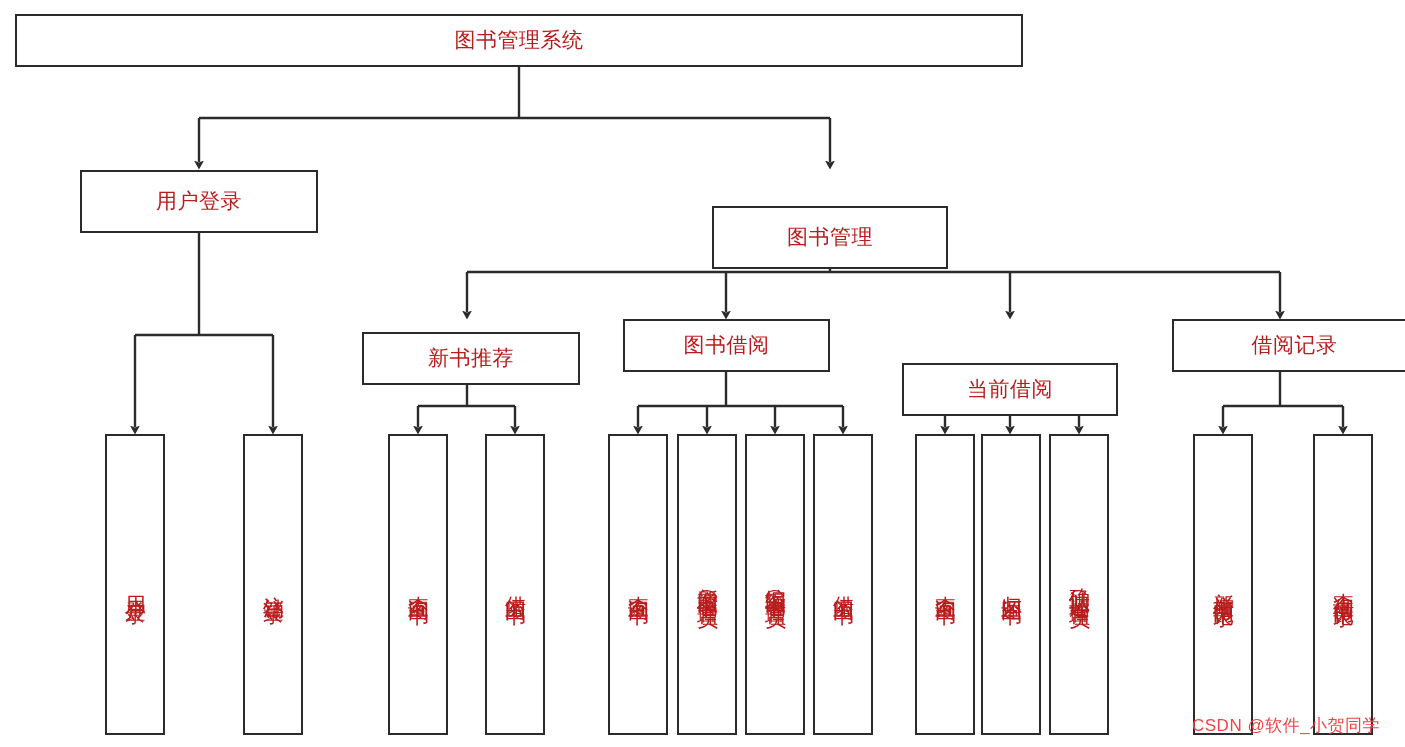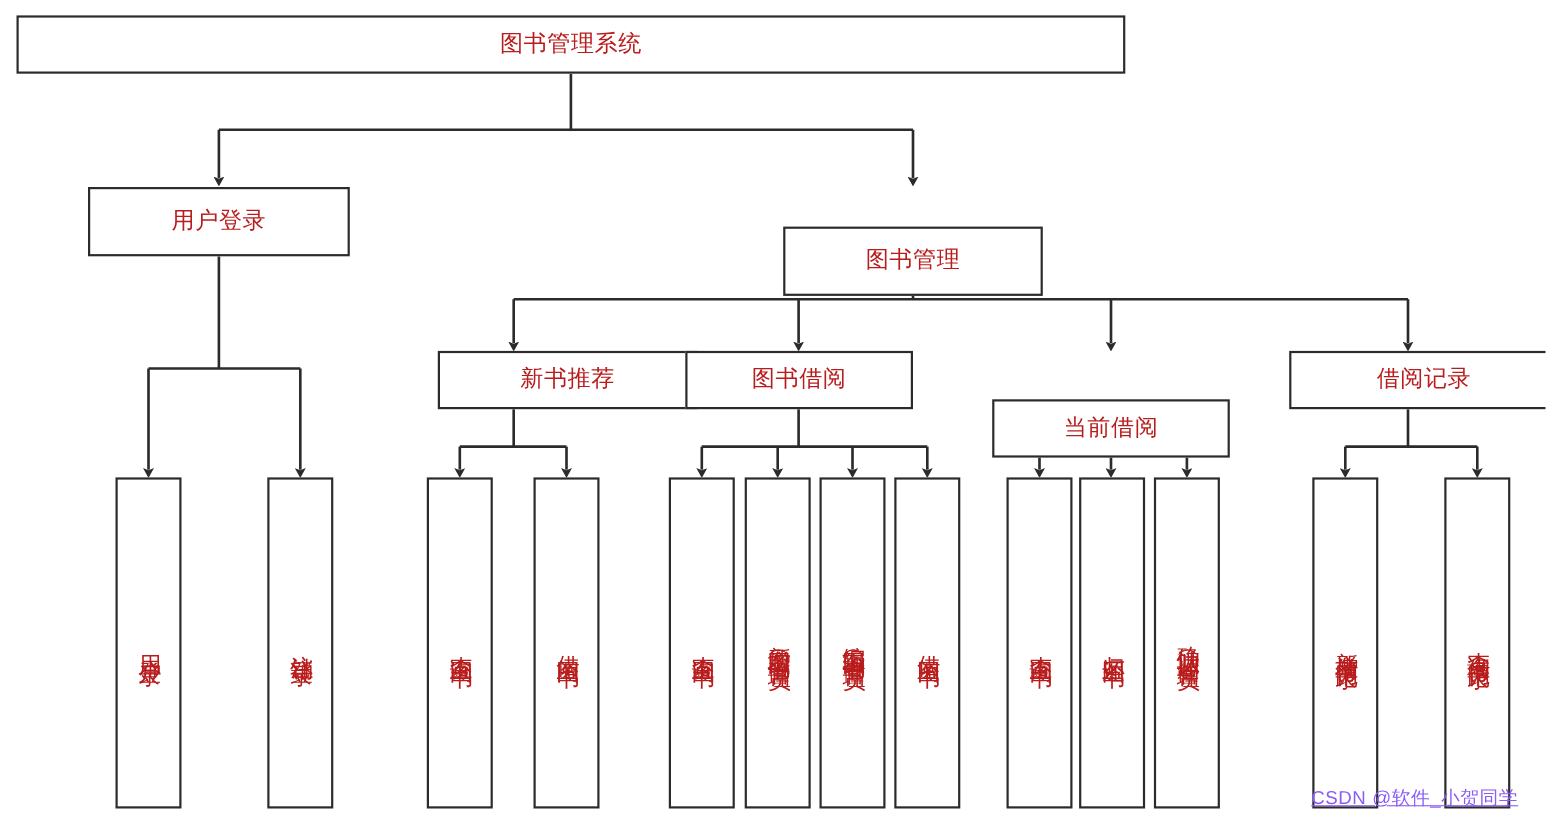--- a/index.html
+++ b/index.html
@@ -47,26 +47,25 @@
   }
   .node-box.vertical .node-label {
     writing-mode: vertical-rl;
     text-orientation: upright;
     letter-spacing: 3px;
     font-size: 21px;
     white-space: nowrap;
   }
   .watermark {
     position: absolute;
-    color: #8b5cf6;
+    color: #ef4444;
     font-size: 17px;
     letter-spacing: 0.5px;
     white-space: nowrap;
     pointer-events: none;
-    text-decoration: underline;
   }
 </style>
 </head>
 <body>
 
 <div id="diagram-root">
 
   <svg class="diagram-canvas" viewBox="0 0 1405 747">
     <defs>
       <marker id="arrowhead" markerWidth="9" markerHeight="10" refX="1.5" refY="5" orient="auto" markerUnits="userSpaceOnUse">
@@ -123,21 +122,21 @@
     <span class="node-label">图书管理系统</span>
   </div>
 
   <div class="node-box" style="left:80px; top:170px; width:238px; height:63px;">
     <span class="node-label">用户登录</span>
   </div>
   <div class="node-box" style="left:712px; top:170px; width:236px; height:63px;margin-top:36px;">
     <span class="node-label">图书管理</span>
   </div>
 
-  <div class="node-box" style="left:362px; top:319px; width:236px; height:53px;margin-left:36px;">
+  <div class="node-box" style="left:362px; top:332px; width:218px; height:53px;">
     <span class="node-label">新书推荐</span>
   </div>
   <div class="node-box" style="left:623px; top:319px; width:207px; height:53px;">
     <span class="node-label">图书借阅</span>
   </div>
   <div class="node-box" style="left:902px; top:319px; width:216px; height:53px;margin-top:44px;">
     <span class="node-label">当前借阅</span>
   </div>
   <div class="node-box" style="left:1172px; top:319px; width:245px; height:53px;">
     <span class="node-label">借阅记录</span>

